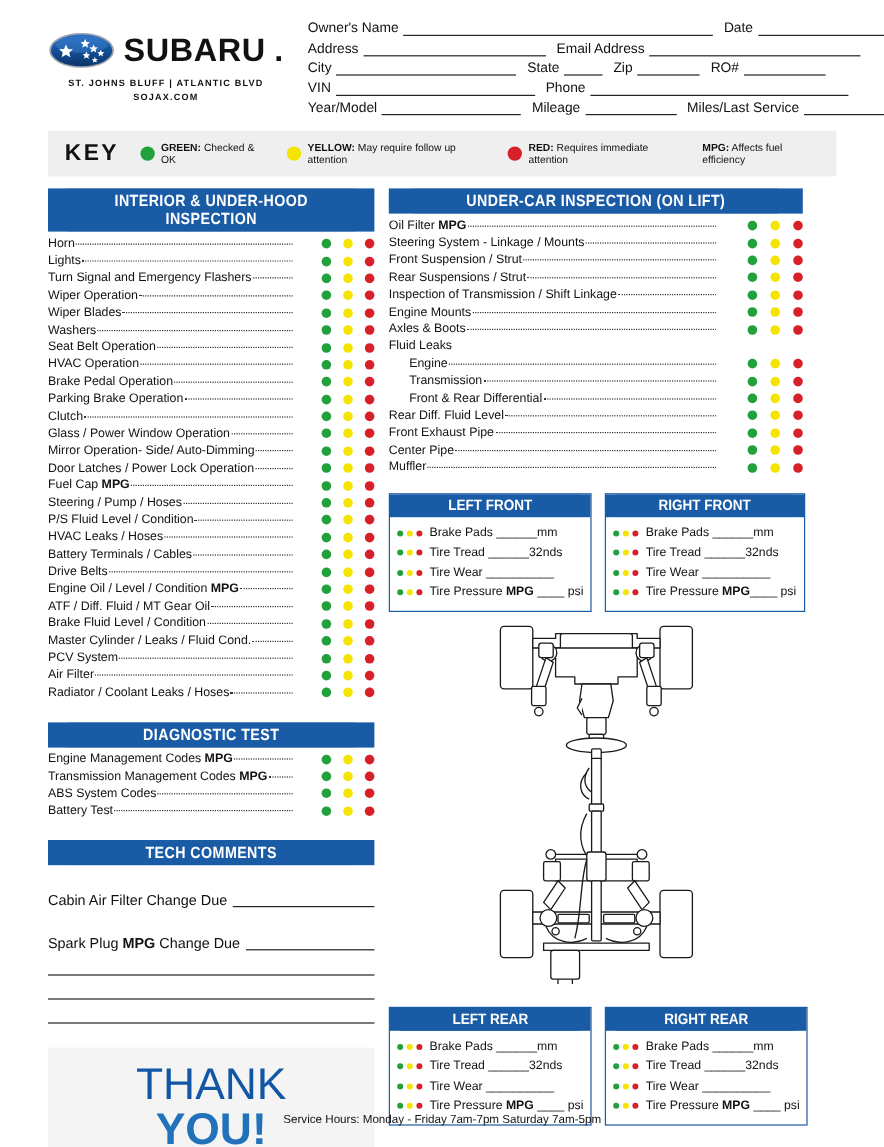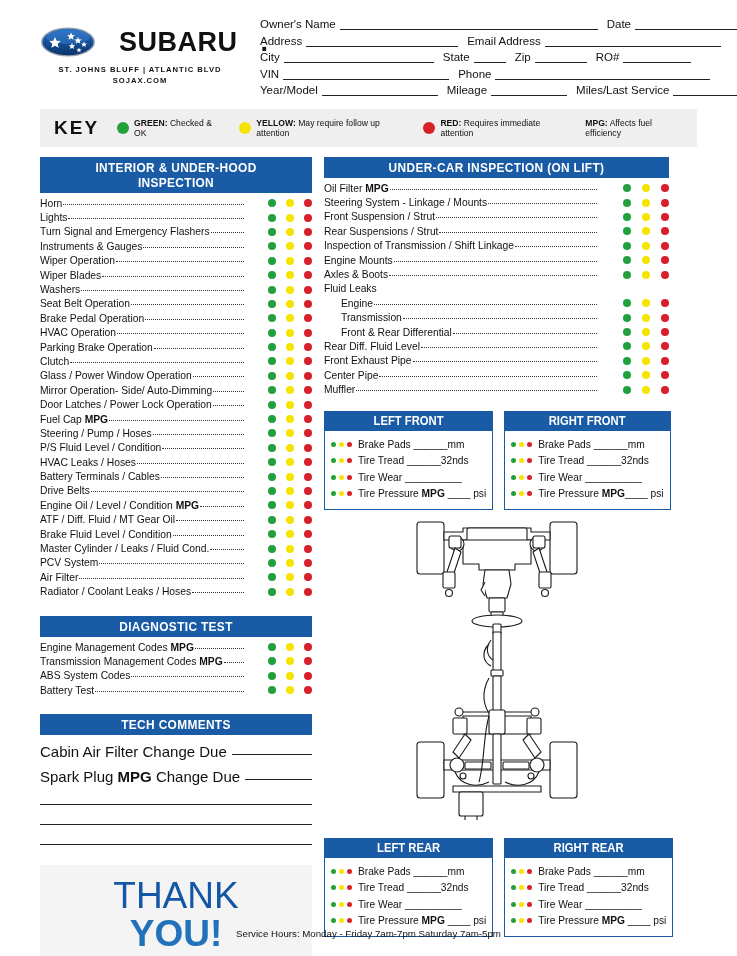--- a/index.html
+++ b/index.html
@@ -9,21 +9,21 @@
     font-family:"Liberation Sans", sans-serif;
     color:#111;
     position:relative;
     overflow:hidden;
   }
   .page{position:relative;width:737px;height:956px;}
 
   
   .header{display:flex;padding:16px 40px 0 40px;}
   .logo-block{width:200px;padding-top:10px;}
-  .subaru-wordmark{display:flex;align-items:center;gap:23px;}
+  .subaru-wordmark{display:flex;align-items:center;gap:7px;}
   .oval{width:56px;height:32px;flex:none;}
   .subaru-text{
     font-size:27px;font-weight:bold;letter-spacing:0.5px;
     font-family:"Liberation Sans", sans-serif;color:#111;
   }
   .dealer-line{
     text-align:center;font-size:7.6px;font-weight:bold;
     letter-spacing:1.0px;margin-top:7px;color:#111;
   }
   .dealer-line2{
@@ -82,21 +82,21 @@
   .d-y{background:#f5e400;}
   .d-r{background:#d8202a;}
   .col-l .dots span{margin-left:10px;}
   .col-l .dots{width:64px;justify-content:flex-end;margin-left:4px;}
   .col-r .dots span{margin-left:11px;}
   .col-r .dots{width:68px;justify-content:flex-end;margin-left:4px;}
   .noleader .leader{border-bottom:none;}
 
   
   .block-gap{margin-top:17px;}
-  .tech-line{display:flex;align-items:flex-start;font-size:15px;margin-top:8px;}
+  .tech-line{display:flex;align-items:center;font-size:12px;margin-top:22px;}
   .tech-line .t-lbl{margin-right:5px;white-space:nowrap;}
   .tech-line .t-rule{flex:1;border-bottom:1.3px solid #222;height:11px;}
   .tech-blank{border-bottom:1.3px solid #222;height:1px;margin-top:18px;}
 
   
   .thanks{
     background:#f4f4f4;margin-top:20px;padding:14px 10px 16px 10px;text-align:center;
   }
   .ty1{color:#1257a5;font-size:37px;font-weight:normal;letter-spacing:0px;line-height:0.92;}
   .ty2{color:#2272bb;font-size:37px;font-weight:bold;line-height:0.95;margin-top:2px;}
@@ -250,31 +250,20 @@
               <span class="leader"></span>
             </span>
             <span class="dots">
               <span class="d-g"></span>
               <span class="d-y"></span>
               <span class="d-r"></span>
             </span>
           </div>
           <div class="ins-row">
             <span class="ins-name">
-              <span class="txt">Instruments &amp; Gauges</span>
-              <span class="leader"></span>
-            </span>
-            <span class="dots">
-              <span class="d-g"></span>
-              <span class="d-y"></span>
-              <span class="d-r"></span>
-            </span>
-          </div>
-          <div class="ins-row">
-            <span class="ins-name">
               <span class="txt">Wiper Operation</span>
               <span class="leader"></span>
             </span>
             <span class="dots">
               <span class="d-g"></span>
               <span class="d-y"></span>
               <span class="d-r"></span>
             </span>
           </div>
           <div class="ins-row">
@@ -305,32 +294,32 @@
               <span class="leader"></span>
             </span>
             <span class="dots">
               <span class="d-g"></span>
               <span class="d-y"></span>
               <span class="d-r"></span>
             </span>
           </div>
           <div class="ins-row">
             <span class="ins-name">
+              <span class="txt">HVAC Operation</span>
+              <span class="leader"></span>
+            </span>
+            <span class="dots">
+              <span class="d-g"></span>
+              <span class="d-y"></span>
+              <span class="d-r"></span>
+            </span>
+          </div>
+          <div class="ins-row">
+            <span class="ins-name">
               <span class="txt">Brake Pedal Operation</span>
-              <span class="leader"></span>
-            </span>
-            <span class="dots">
-              <span class="d-g"></span>
-              <span class="d-y"></span>
-              <span class="d-r"></span>
-            </span>
-          </div>
-          <div class="ins-row">
-            <span class="ins-name">
-              <span class="txt">HVAC Operation</span>
               <span class="leader"></span>
             </span>
             <span class="dots">
               <span class="d-g"></span>
               <span class="d-y"></span>
               <span class="d-r"></span>
             </span>
           </div>
           <div class="ins-row">
             <span class="ins-name">

